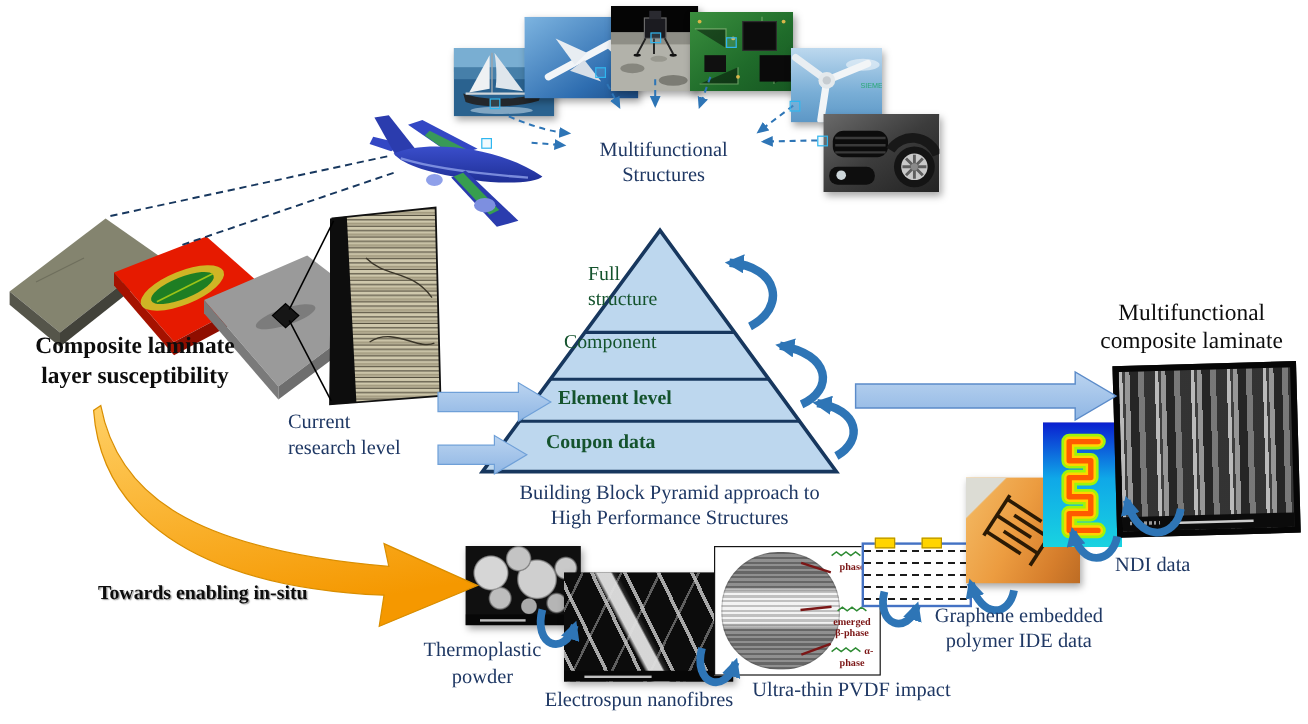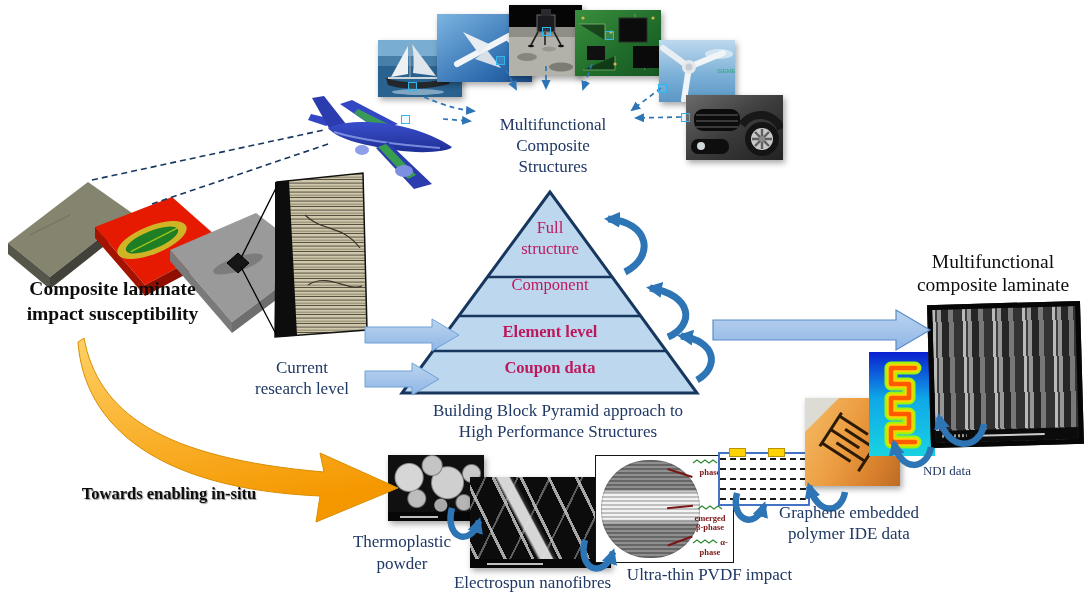--- a/index.html
+++ b/index.html
@@ -8,21 +8,21 @@
   .ph{position:absolute;box-shadow:2px 3px 6px rgba(0,0,0,.35);overflow:hidden;z-index:1;}
   .ph svg{display:block;}
   .imgbox{position:absolute;z-index:1;}
   #overlay{position:absolute;left:0;top:0;z-index:2;pointer-events:none;}
   .txt{position:absolute;z-index:3;}
   .ln{display:block;}
   .t-nav{color:#1F3864;font-size:17px;line-height:21px;text-align:center;}
   .t-blk{color:#0d0d0d;}
   .mk{position:absolute;width:7px;height:7px;border:1.4px solid #2fb6ef;background:rgba(160,220,250,.15);z-index:4;}
   
-  .pyr-lab{color:#be185d;font-size:16.5px;line-height:21px;text-align:center;}
+  .pyr-lab{color:#14532d;font-size:16.5px;line-height:21px;}
   .pyr-bold{font-weight:bold;}
   
   .sem-powder{background:
     radial-gradient(circle at 22% 34%, #d6d6d6 0 13px, #8f8f8f 14px, transparent 15px),
     radial-gradient(circle at 46% 16%, #c4c4c4 0 9px, #7d7d7d 10px, transparent 11px),
     radial-gradient(circle at 62% 42%, #cfcfcf 0 15px, #848484 16px, transparent 17px),
     radial-gradient(circle at 30% 66%, #bdbdbd 0 8px, #6f6f6f 9px, transparent 10px),
     radial-gradient(circle at 79% 72%, #b5b5b5 0 7px, #5f5f5f 8px, transparent 9px),
     radial-gradient(circle at 87% 28%, #c9c9c9 0 8px, #707070 9px, transparent 10px),
     radial-gradient(circle at 55% 76%, #a9a9a9 0 6px, transparent 7px),
@@ -399,30 +399,29 @@
   <div class="mk" style="left:408px;top:82px"></div>
   <div class="mk" style="left:496px;top:56px"></div>
   <div class="mk" style="left:542px;top:27px"></div>
   <div class="mk" style="left:605px;top:31px"></div>
   <div class="mk" style="left:658px;top:84px"></div>
   <div class="mk" style="left:681px;top:113px"></div>
   <div class="mk" style="left:401px;top:115px"></div>
 
   <div class="txt t-nav" style="left:489px;top:114px;width:128px">
     <span class="ln">Multifunctional</span>
-    <span class="ln">Composite</span>
     <span class="ln">Structures</span>
   </div>
 
   <div class="txt t-blk" style="left:5px;top:276px;width:215px;font-size:19.5px;line-height:25px;font-weight:bold;text-align:center">
     <span class="ln">Composite laminate</span>
-    <span class="ln">impact susceptibility</span>
-  </div>
-
-  <div class="txt t-nav" style="left:240px;top:357px;width:124px;text-align:center">
+    <span class="ln">layer susceptibility</span>
+  </div>
+
+  <div class="txt t-nav" style="left:240px;top:341px;width:124px;text-align:left">
     <span class="ln">Current</span>
     <span class="ln">research level</span>
   </div>
 
   <div class="txt pyr-lab" style="left:490px;top:217px;width:120px">
     <span class="ln">Full</span>
     <span class="ln">structure</span>
   </div>
   <div class="txt pyr-lab" style="left:470px;top:274px;width:160px">Component</div>
   <div class="txt pyr-lab pyr-bold" style="left:465px;top:321px;width:170px">Element level</div>
@@ -431,21 +430,21 @@
   <div class="txt t-nav" style="left:403px;top:400px;width:310px">
     <span class="ln">Building Block Pyramid approach to</span>
     <span class="ln">High Performance Structures</span>
   </div>
 
   <div class="txt t-blk" style="left:896px;top:250px;width:194px;font-size:19.5px;line-height:23px;text-align:center">
     <span class="ln">Multifunctional</span>
     <span class="ln">composite laminate</span>
   </div>
 
-  <div class="txt t-nav" style="left:902px;top:460px;width:90px;font-size:13px;text-align:center">NDI data</div>
+  <div class="txt t-nav" style="left:902px;top:460px;width:90px;font-size:17px;text-align:right">NDI data</div>
 
   <div class="txt t-blk" style="left:58px;top:483px;width:222px;font-size:16.5px;line-height:22px;font-weight:bold;text-align:center;text-shadow:1px 1px 1px #9a9a9a">
     <span class="ln">Towards enabling in-situ</span>
   </div>
 
   <div class="txt t-nav" style="left:346px;top:531px;width:112px;line-height:22px">
     <span class="ln">Thermoplastic</span>
     <span class="ln">powder</span>
   </div>
   <div class="txt t-nav" style="left:440px;top:572px;width:185px">Electrospun nanofibres</div>

